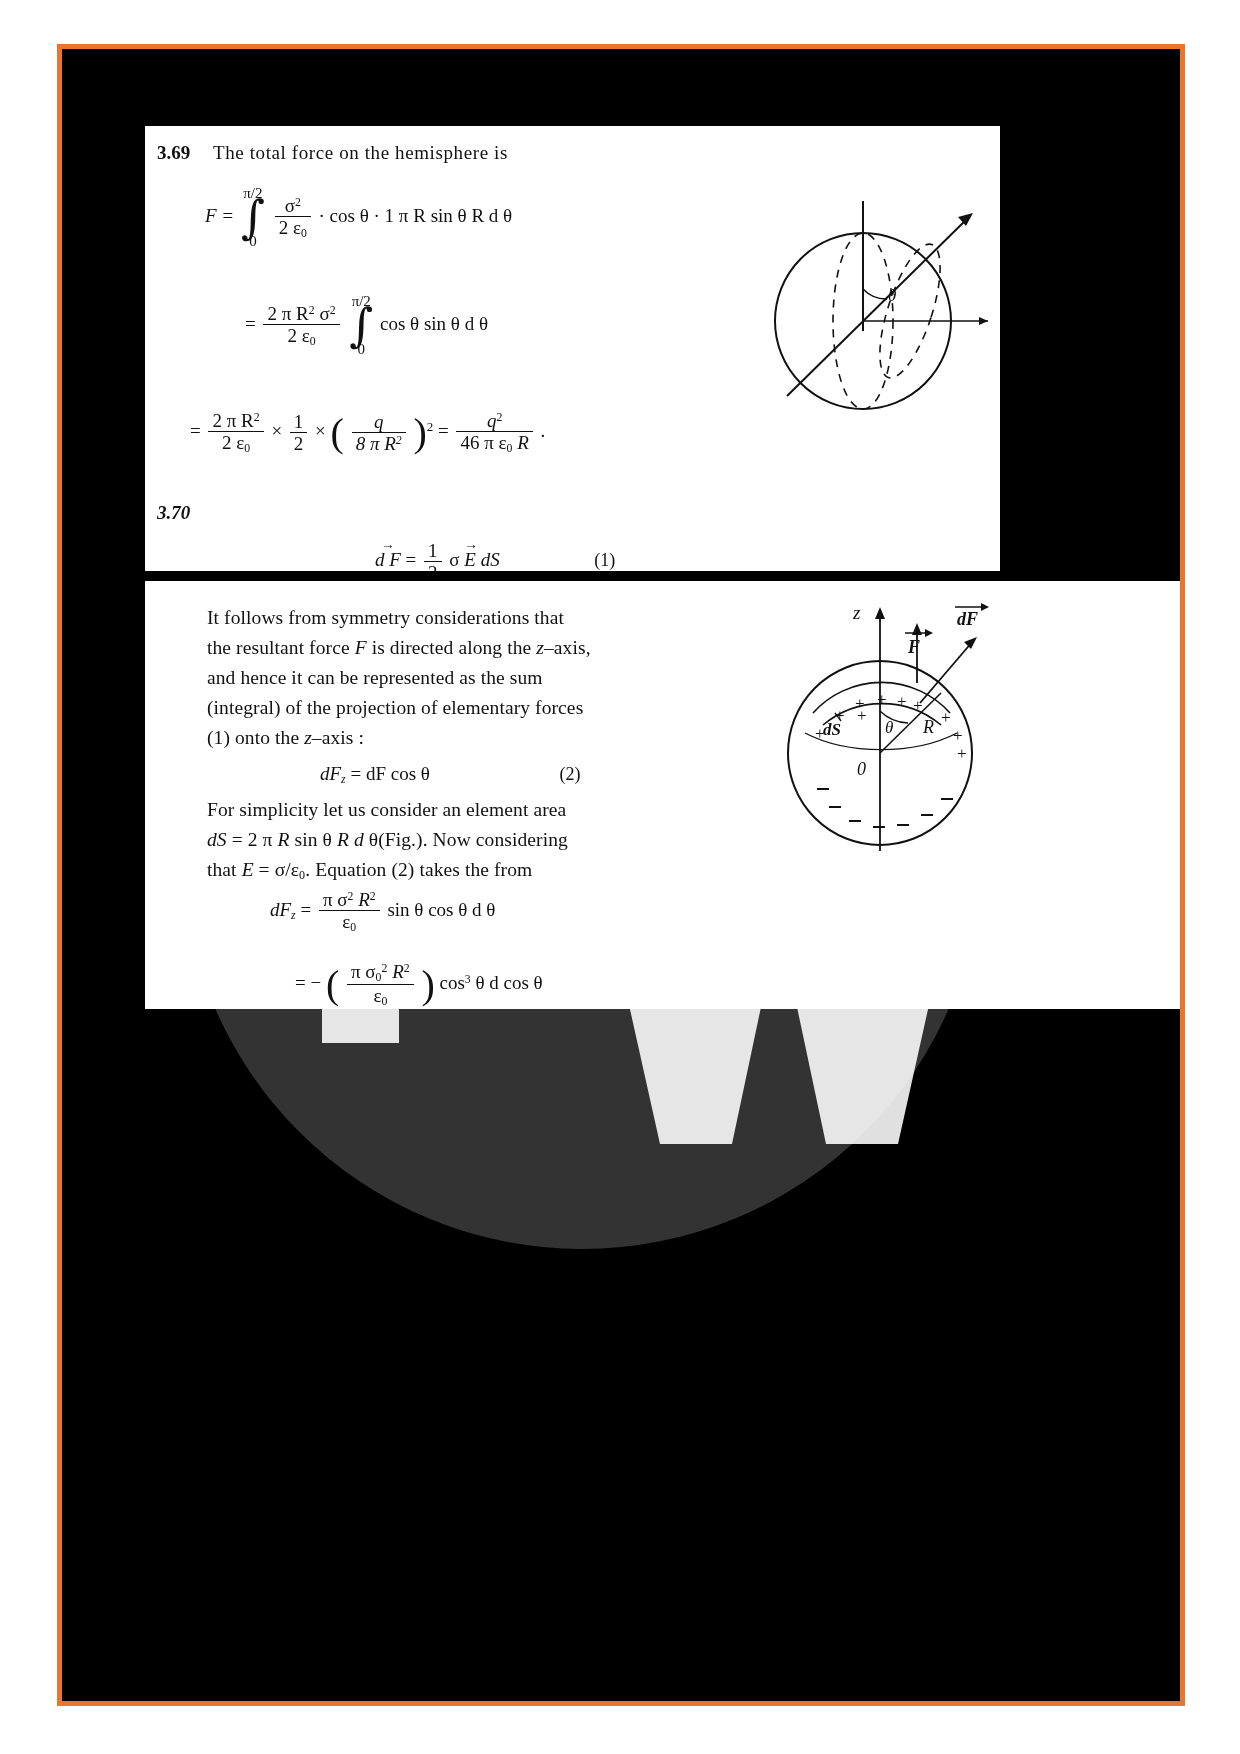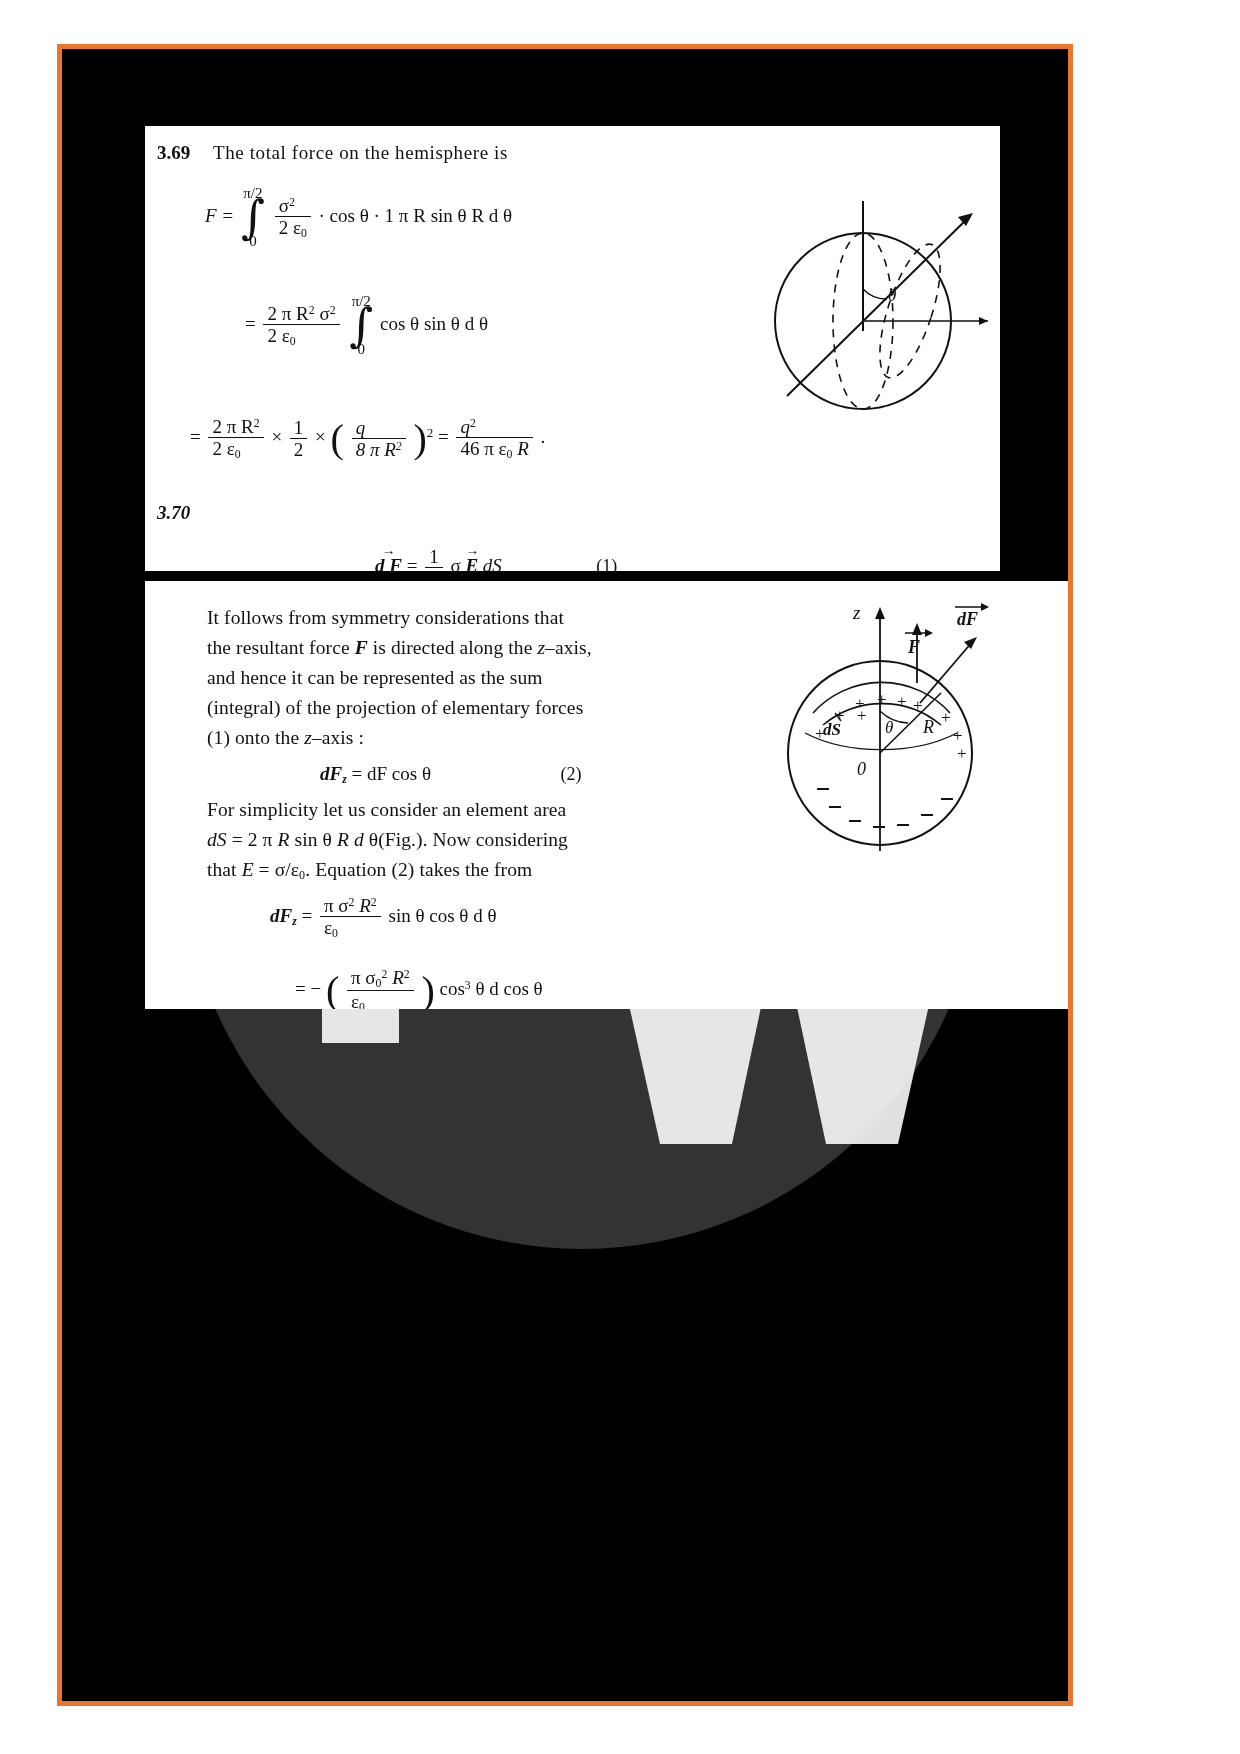--- a/index.html
+++ b/index.html
@@ -18,21 +18,21 @@
   
   .page-outer {
     position: absolute;
     left: 0; top: 0;
     width: 1240px; height: 1754px;
     background: #ffffff;
   }
   .orange-frame {
     position: absolute;
     left: 57px; top: 44px;
-    width: 1016px; height: 1662px;
+    width: 1128px; height: 1662px;
     border: 5px solid #e8762c;
     box-sizing: border-box;
     background: #000000;
   }
   .black-page {
     position: absolute;
     left: 0; top: 0;
     right: 0; bottom: 0;
     background: #000000;
     overflow: hidden;
@@ -77,32 +77,32 @@
     font-size: 19px;
   }
   .body-line {
     font-size: 19.5px;
     letter-spacing: 0.1px;
   }
   .eq {
     font-size: 19px;
   }
   .ital { font-style: italic; }
-  .bold { font-weight: bold; }
+  .bold { font-weight: normal; }
 
   sub { font-size: 0.62em; vertical-align: -0.28em; }
   sup { font-size: 0.62em; vertical-align: 0.5em; }
 
   
   .frac {
     display: inline-block;
     vertical-align: middle;
-    text-align: left;
+    text-align: center;
     line-height: 1.12;
-    margin: 8px 3px;
+    margin: 2px 3px;
   }
   .frac .num { display: block; padding: 0 4px; }
   .frac .den { display: block; border-top: 1.4px solid #111; padding: 0 4px; }
 
   .intg {
     display: inline-block;
     vertical-align: middle;
     text-align: center;
     font-size: 15px;
     line-height: 1.0;

